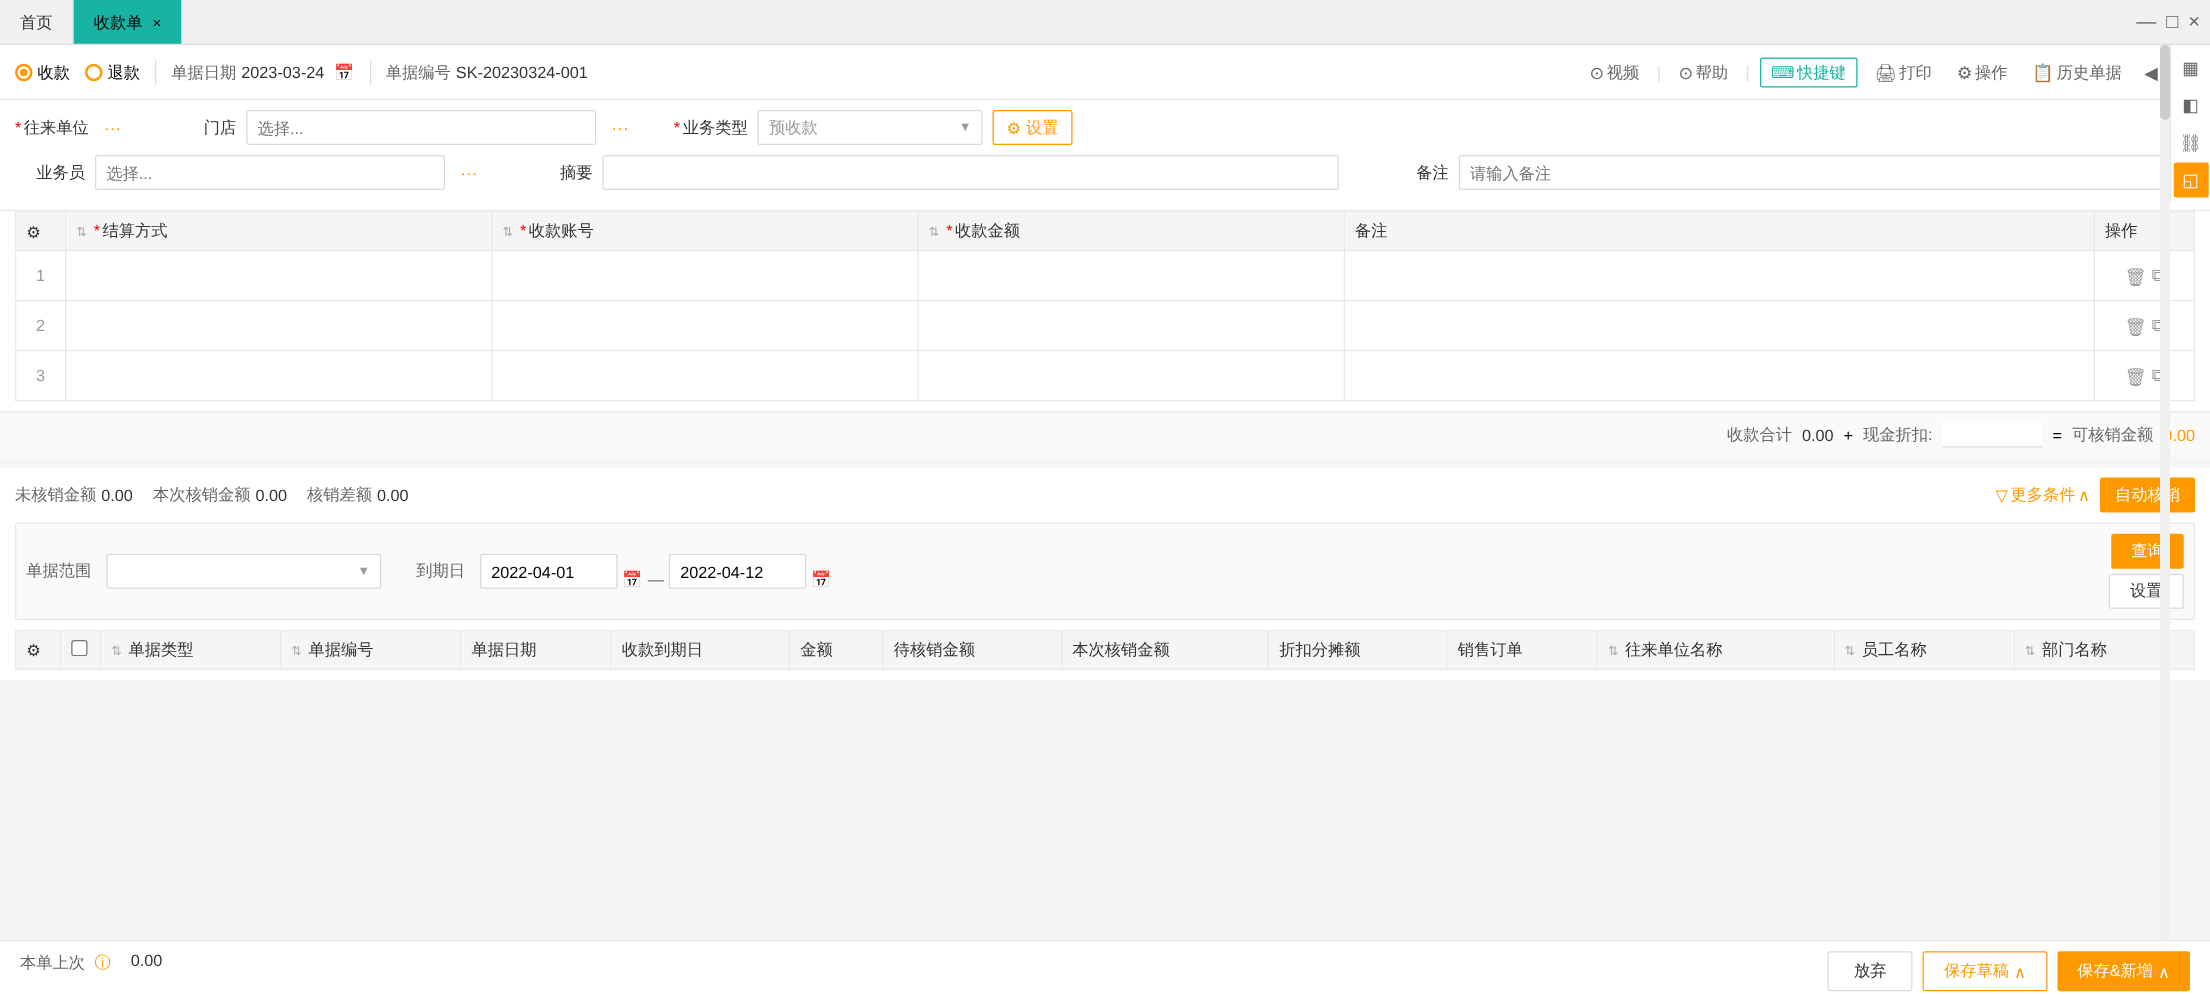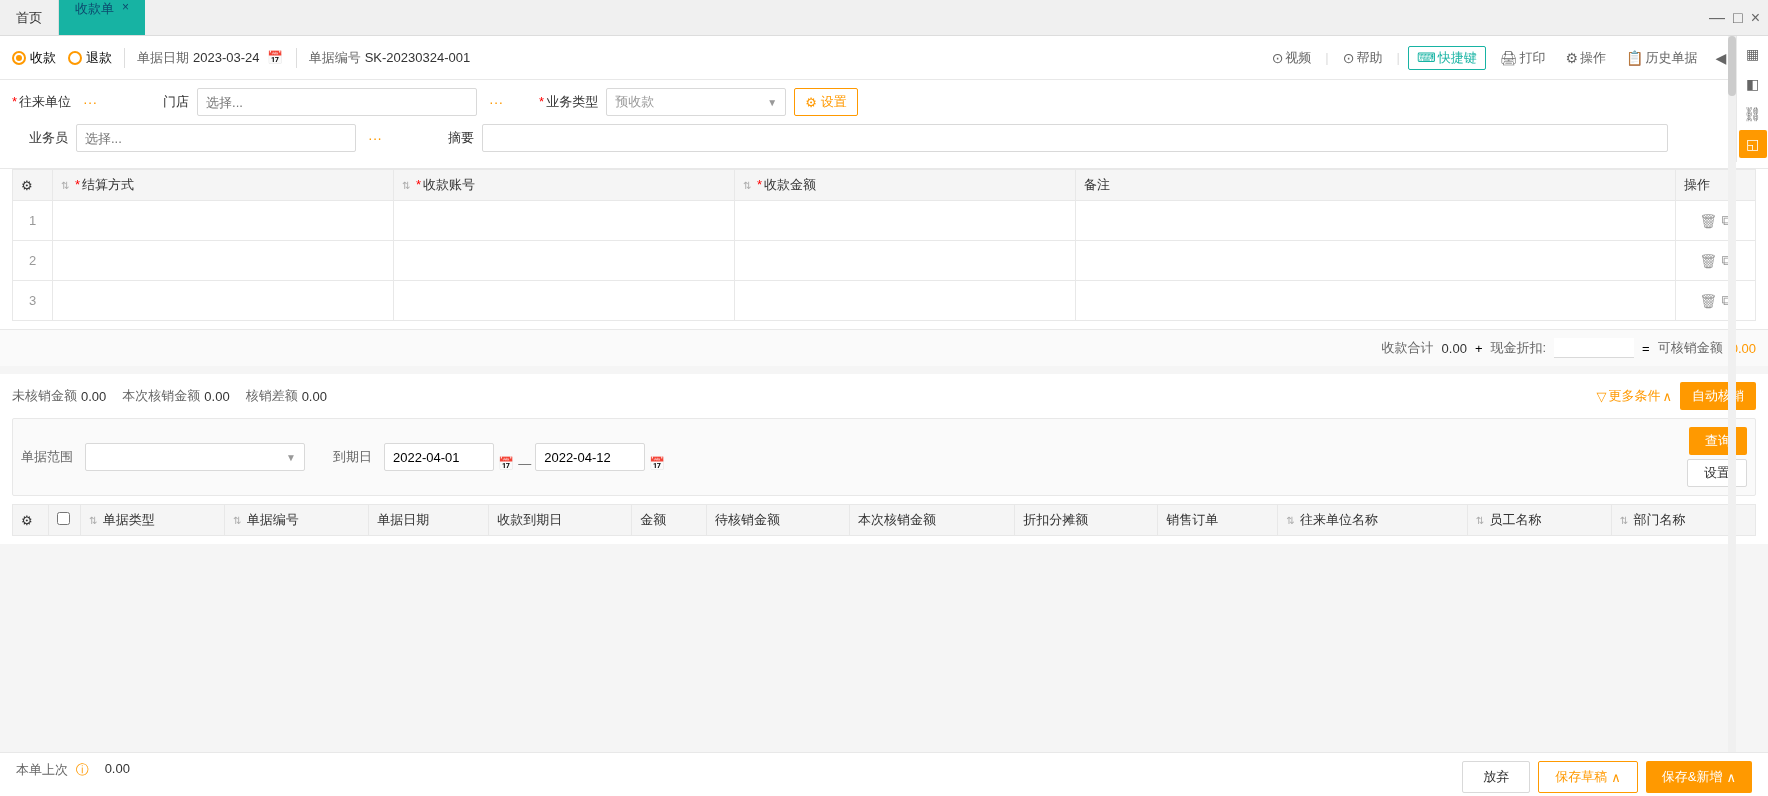--- a/index.html
+++ b/index.html
@@ -8,22 +8,22 @@
     
     .tab-bar {
       display: flex; align-items: center; background: #f0f0f0; height: 36px;
       border-bottom: 1px solid #ddd; position: relative;
     }
     .tab-home {
       padding: 0 16px; height: 100%; display: flex; align-items: center;
       background: #f0f0f0; color: #333; cursor: pointer; border-right: 1px solid #ddd;
     }
     .tab-active {
-      padding: 0 16px; height: 100%; display: flex; 
-      background: #17b3a3; color: #0c4a6e; cursor: pointer; gap: 8px;
+      padding: 0 16px; height: 100%; display: flex; align-items: center;
+      background: #17b3a3; color: #000000; cursor: pointer; gap: 8px;
     }
     .tab-close { cursor: pointer; font-size: 12px; }
     .tab-bar-actions { margin-left: auto; display: flex; align-items: center; gap: 8px; padding-right: 8px; }
     .tab-bar-btn { cursor: pointer; color: #666; font-size: 16px; }
 
     
     .toolbar {
       background: #fff; border-bottom: 1px solid #e8e8e8;
       display: flex; align-items: center; padding: 6px 12px; gap: 4px; height: 44px;
     }
@@ -297,20 +297,21 @@
   <div class="form-row">
 
     <span class="form-label">业务员</span>
     <input class="form-input" type="text" style="max-width: 280px;" placeholder="选择...">
     <span class="more-btn">···</span>
 
     <span class="form-label" style="margin-left:24px">摘要</span>
     <input class="form-input" type="text" style="flex: 1 1 0%;">
 
     <span class="form-label" style="margin-left:24px">备注</span>
+    <input class="form-input" type="text" style="flex: 1 1 0%;" placeholder="请输入备注">
   </div>
 </div>
 
 <div class="table-section">
   <table class="data-table">
     <thead>
       <tr>
         <th class="col-settings">
           <span>⚙</span>
         </th>

